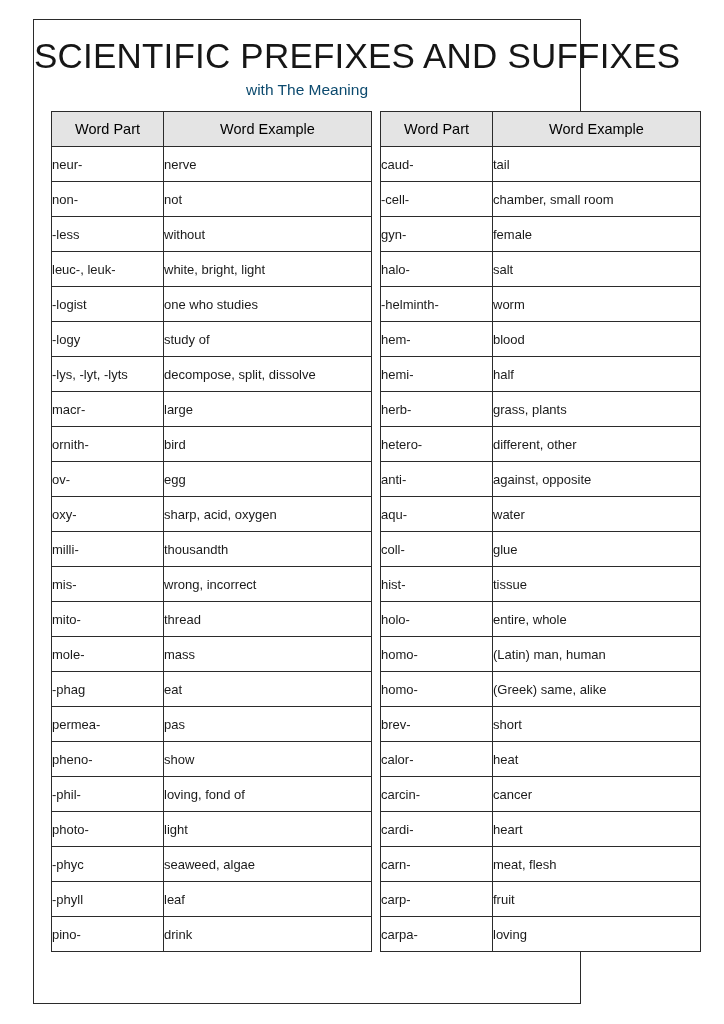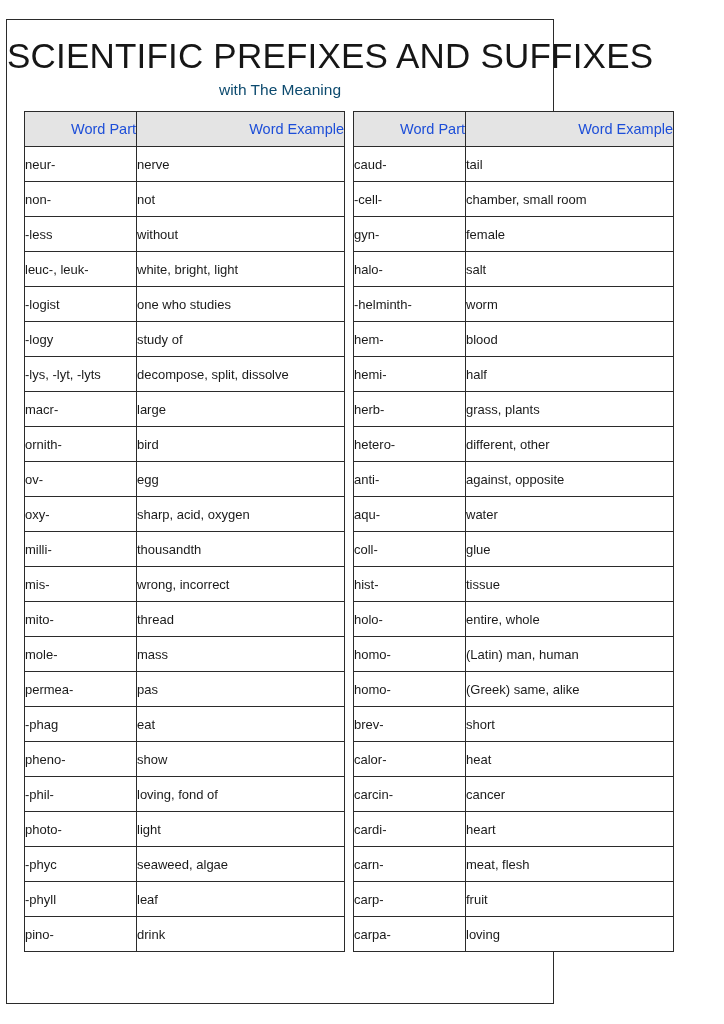--- a/index.html
+++ b/index.html
@@ -10,21 +10,21 @@
   body {
     width: 724px;
     height: 1024px;
     font-family: "Liberation Sans", sans-serif;
     color: #1a1a1a;
     overflow: hidden;
   }
 
   .page {
     position: absolute;
-    left: 6px;
+    left: 33px;
     top: 19px;
     width: 548px;
     height: 985px;
     border: 1.5px solid #2b2b2b;
     background: #ffffff;
     box-sizing: border-box;
   }
 
   .title {
     text-align: center;
@@ -67,22 +67,22 @@
     border: 1.2px solid #2b2b2b;
     padding: 0;
     box-sizing: border-box;
   }
 
   table.wordtable th {
     height: 35px;
     background: #e4e4e4;
     font-size: 14.5px;
     font-weight: 400;
-    color: #1d4ed8;
-    text-align: right;
+    color: #000000;
+    text-align: center;
     vertical-align: middle;
   }
 
   table.wordtable td {
     height: 35px;
     font-size: 13px;
     font-weight: 400;
     color: #1a1a1a;
     vertical-align: middle;
   }
@@ -176,26 +176,26 @@
           </tr>
           <tr>
             <td class="cell-part">mito-</td>
             <td class="cell-example">thread</td>
           </tr>
           <tr>
             <td class="cell-part">mole-</td>
             <td class="cell-example">mass</td>
           </tr>
           <tr>
+            <td class="cell-part">-phag</td>
+            <td class="cell-example">eat</td>
+          </tr>
+          <tr>
             <td class="cell-part">permea-</td>
             <td class="cell-example">pas</td>
-          </tr>
-          <tr>
-            <td class="cell-part">-phag</td>
-            <td class="cell-example">eat</td>
           </tr>
           <tr>
             <td class="cell-part">pheno-</td>
             <td class="cell-example">show</td>
           </tr>
           <tr>
             <td class="cell-part">-phil-</td>
             <td class="cell-example">loving, fond of</td>
           </tr>
           <tr>

